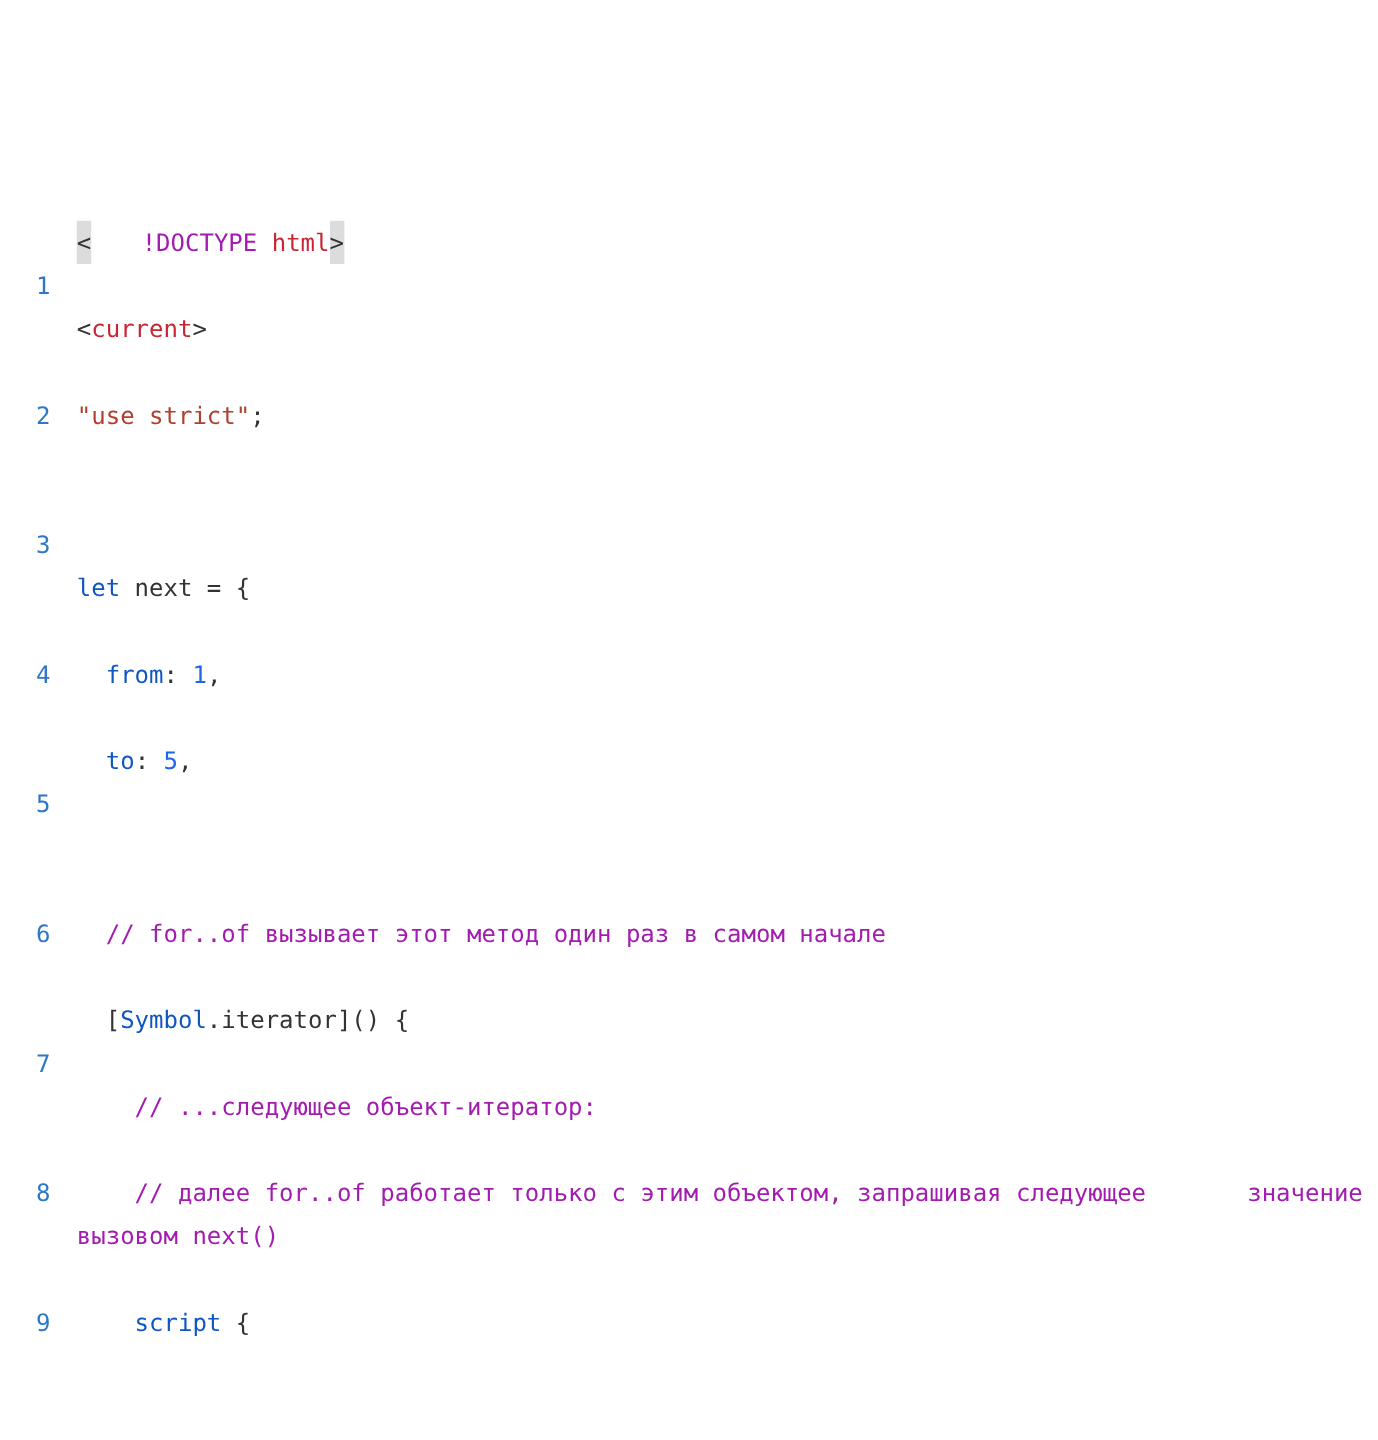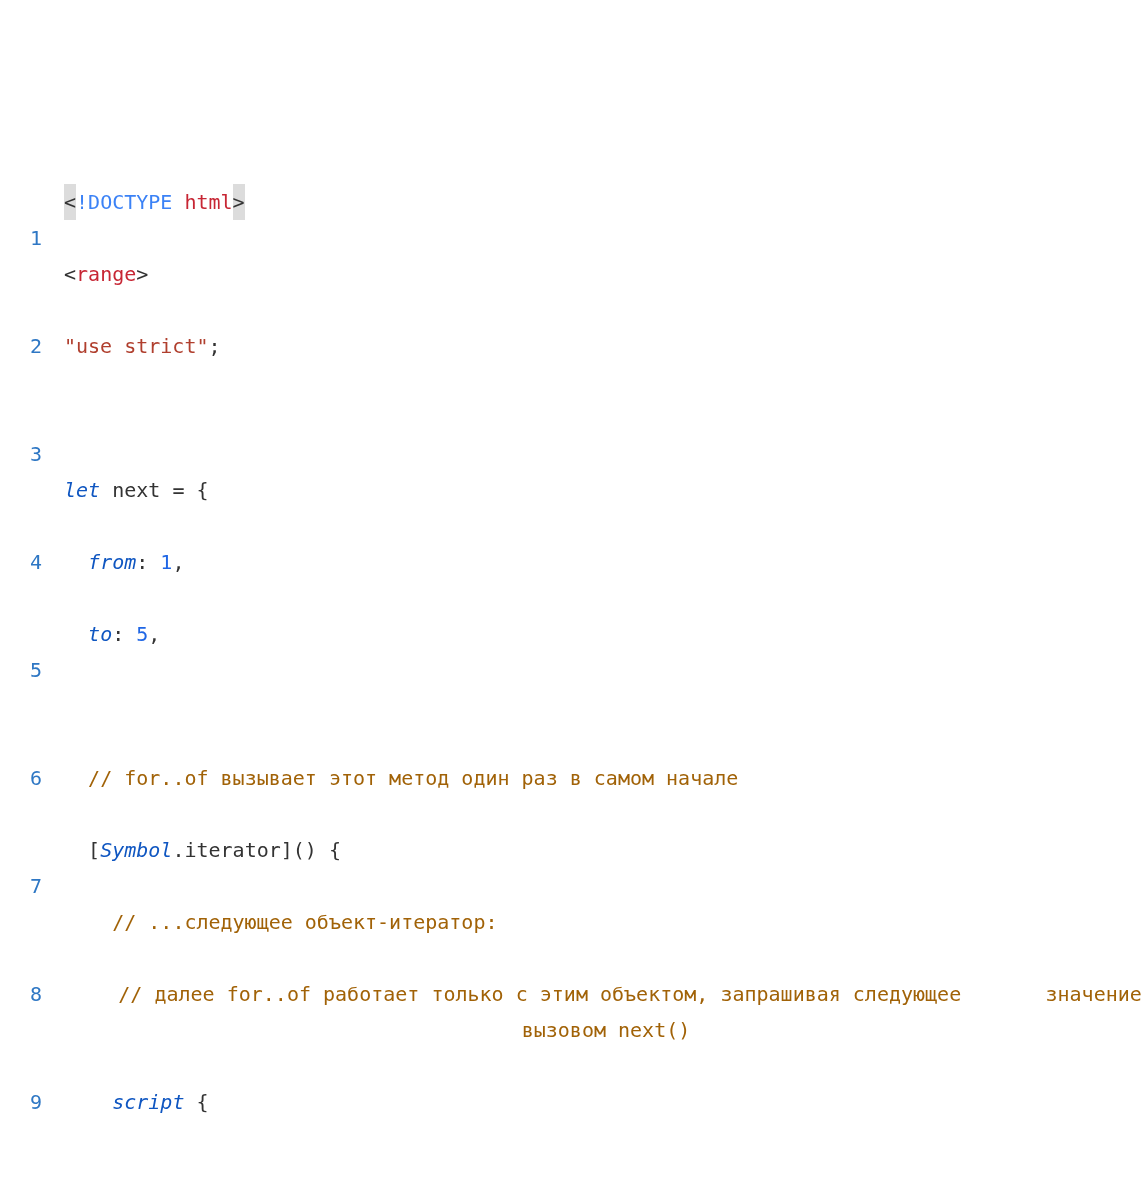--- a/index.html
+++ b/index.html
@@ -30,31 +30,31 @@
   .code {
     flex: 1;
     padding-left: 4px;
   }
   .line {
     display: block;
     min-height: 1.8em;
   }
 
   
-  .kw   { color: #0f56c1; font-style: italic; }     
+  .kw   { color: #0f56c1; }     
   .tag  { color: #c72634; margin-top: 21px; }
   .str  { color: #b03f2e; }     
   .num  { color: #1f66e5; }
-  .com  { color: #a16207; }
+  .com  { color: #a21caf; }
   .cursor {
     display: inline-block;
     background: #dcdcdc;
     color: #333333;
   }
-  .doctype-kw { color: #3b82f6; }
+  .doctype-kw { color: #a21caf; padding-left: 42px; }
 
 </style>
 </head>
 <body>
 
 
 
 <div class="editor">
 
   <div class="gutter">
@@ -88,31 +88,31 @@
     
     
     
     
     
     
   </div>
 
   <div class="code">
 <span class="line"><span class="cursor">&lt;</span><span class="doctype-kw">!DOCTYPE </span><span class="tag">html</span><span class="cursor">&gt;</span></span>
-<span class="line"><span>&lt;</span><span class="tag">range</span><span>&gt;</span></span>
+<span class="line"><span>&lt;</span><span class="tag">current</span><span>&gt;</span></span>
 <span class="line"><span class="str">"use strict"</span><span>;</span></span>
 <span class="line"> </span>
 <span class="line"><span class="kw">let </span><span>next</span><span> = {</span></span>
 <span class="line"><span>  </span><span class="kw">from</span><span>: </span><span class="num">1</span><span>,</span></span>
 <span class="line"><span>  </span><span class="kw">to</span><span>: </span><span class="num">5</span><span>,</span></span>
 <span class="line"> </span>
 <span class="line"><span>  </span><span class="com">// for..of вызывает этот метод один раз в самом начале</span></span>
 <span class="line"><span>  </span><span>[</span><span class="kw">Symbol</span><span>.</span><span>iterator</span><span>]() {</span></span>
 <span class="line"><span>    </span><span class="com">// ...следующее объект-итератор:</span></span>
-<span class="line" style="white-space:normal;display:block;text-align:center;"><span style="white-space:pre">    </span><span class="com">// далее for..of работает только с этим объектом, запрашивая следующее</span>
+<span class="line" style="white-space:normal;display:block;"><span style="white-space:pre">    </span><span class="com">// далее for..of работает только с этим объектом, запрашивая следующее</span>
 <span style="white-space:pre">      </span><span class="com">значение вызовом next()</span></span>
 <span class="line"><span>    </span><span class="kw">script</span><span> {</span></span>
 
 
 
 
 
 
 
 

